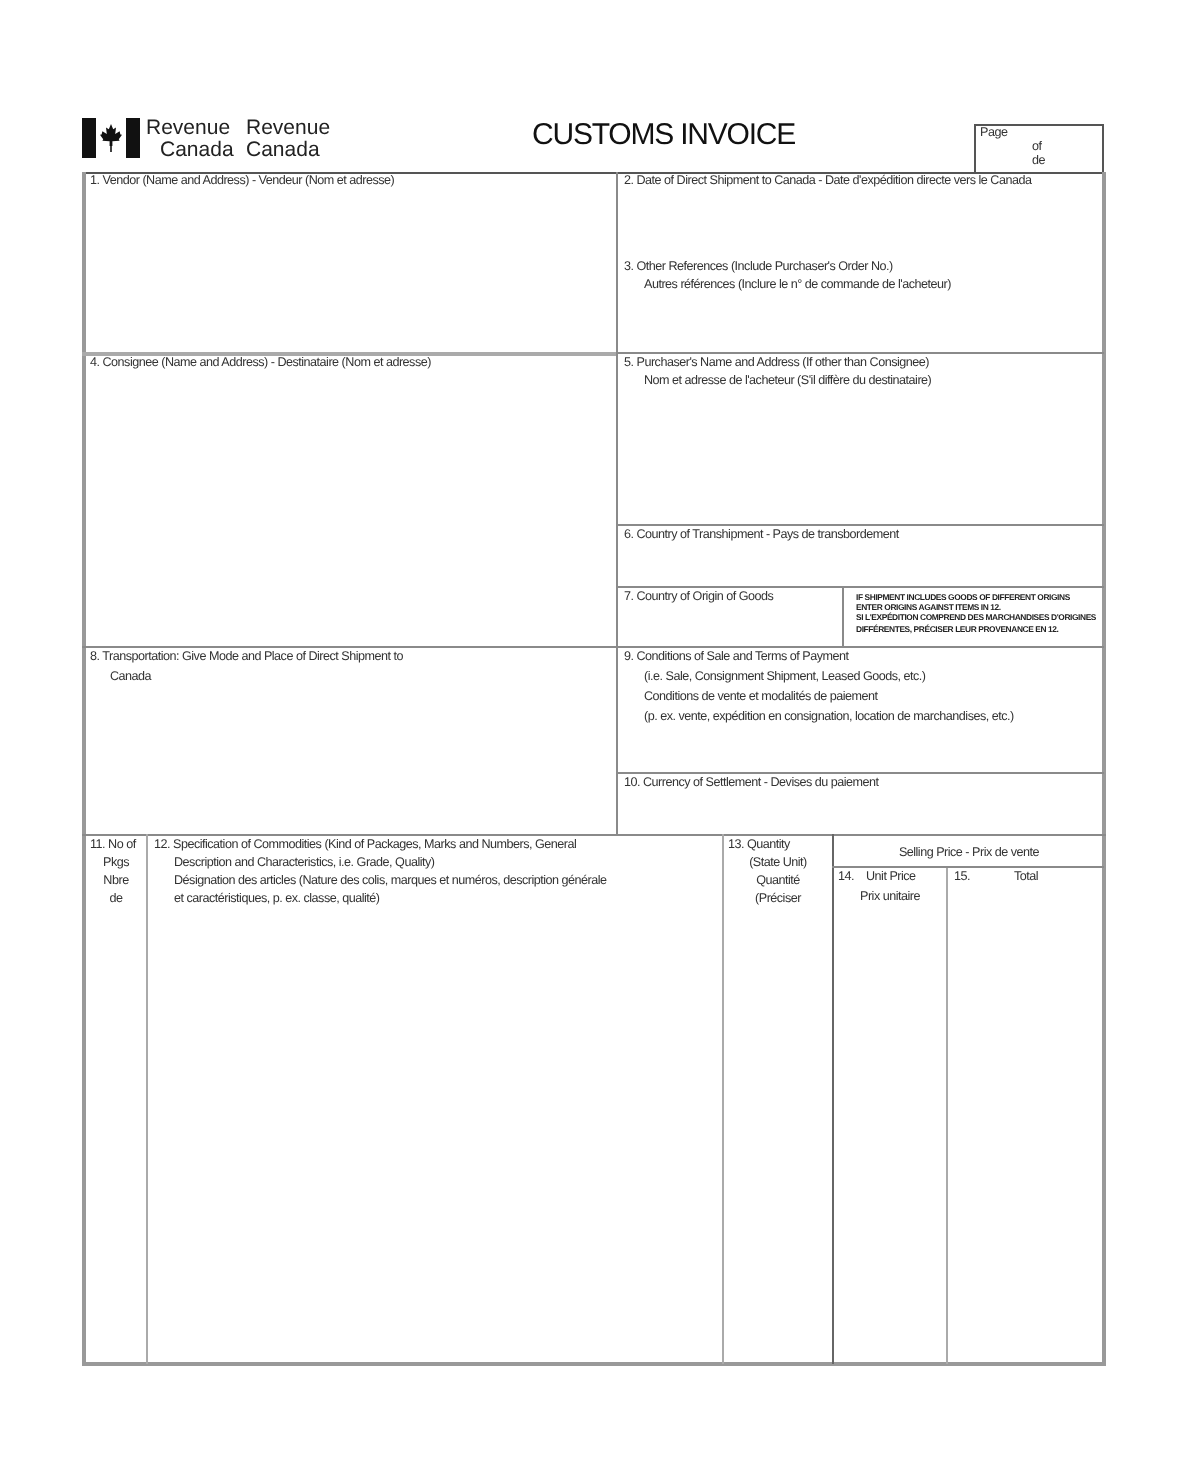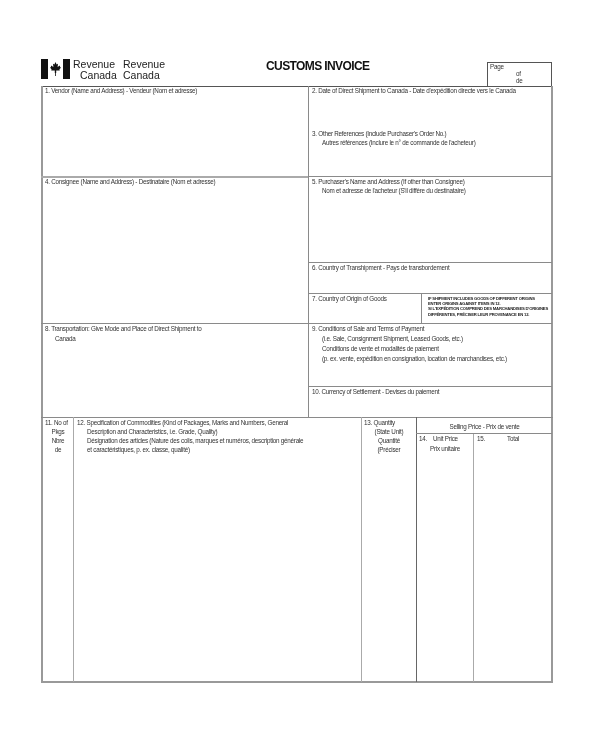--- a/index.html
+++ b/index.html
@@ -7,21 +7,21 @@
          font-family:"Liberation Sans", "DejaVu Sans", sans-serif; color:#222; }
   .abs { position:absolute; }
   .line-h { position:absolute; height:1px; background:#8a8a8a; }
   .line-v { position:absolute; width:1px; background:#8a8a8a; }
   .dark-h { position:absolute; height:1px; background:#555; }
   .lbl { position:absolute; font-size:6.3px; line-height:9px; color:#333;
          letter-spacing:-0.25px; white-space:nowrap; }
   .tiny { position:absolute; font-size:4.2px; line-height:5.4px; color:#222;
           font-weight:bold; letter-spacing:-0.2px; white-space:nowrap; }
   .logo-text { position:absolute; font-size:10.5px; line-height:11px; color:#222; }
-  .title { position:absolute; font-size:12px; font-weight:bold; letter-spacing:-0.6px; color:#111; }
+  .title { position:absolute; font-size:15px; font-weight:normal; letter-spacing:-0.6px; color:#111; }
   .field { position:absolute; background:transparent; border:none; }
   .center { text-align:center; }
 </style>
 </head>
 <body>
 
 <div class="abs" style="left:41px;top:59px;width:29px;height:20px;">
   <div class="abs" style="left:0;top:0;width:7px;height:20px;background:#111;"></div>
   <div class="abs" style="left:22px;top:0;width:7px;height:20px;background:#111;"></div>
   <svg class="abs" style="left:9px;top:3px;" width="11" height="14" viewBox="0 0 11 14">

